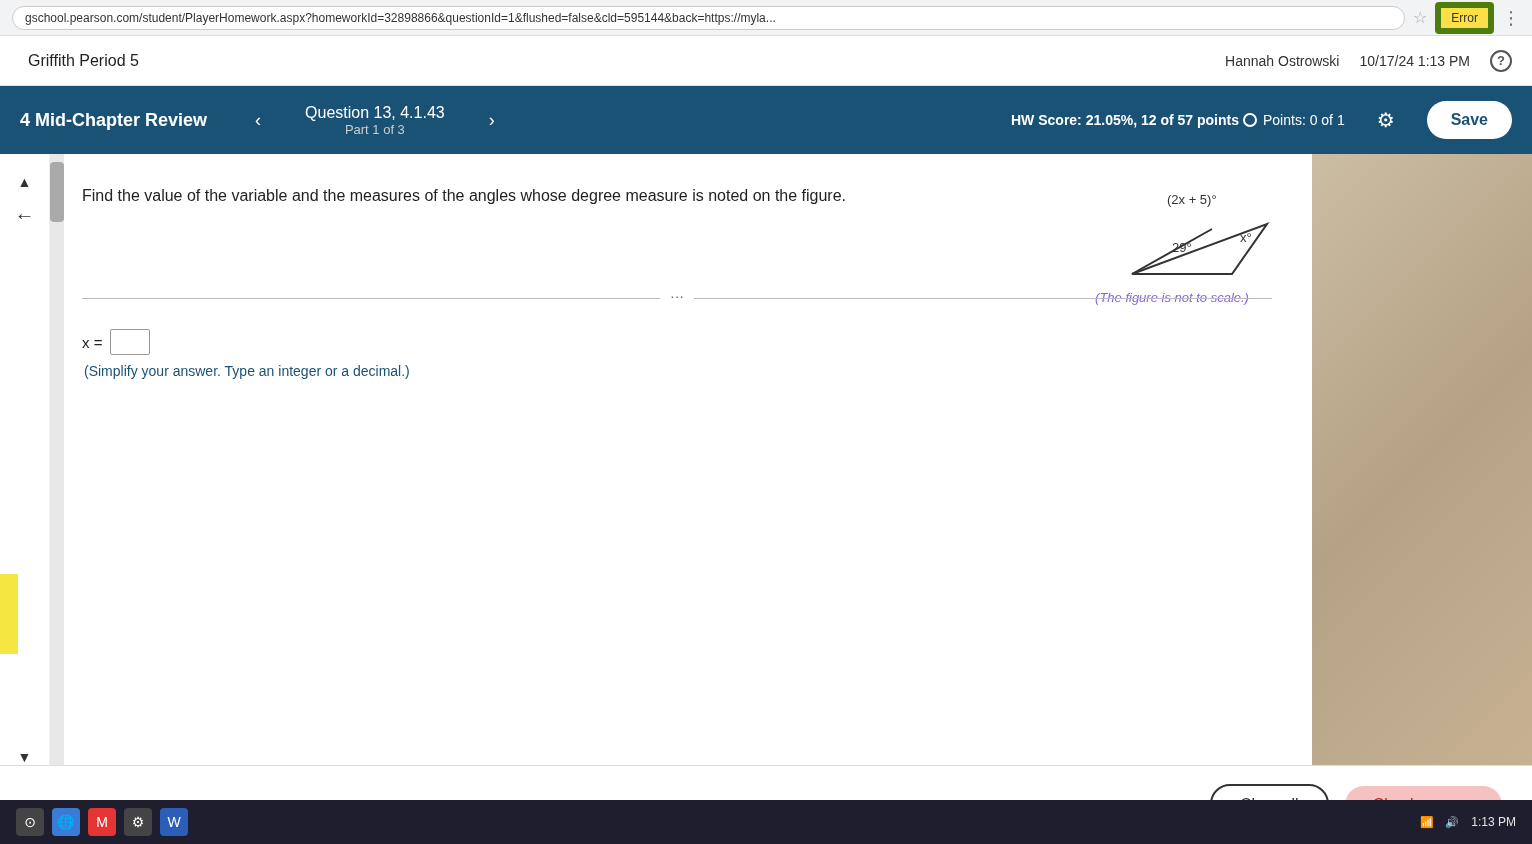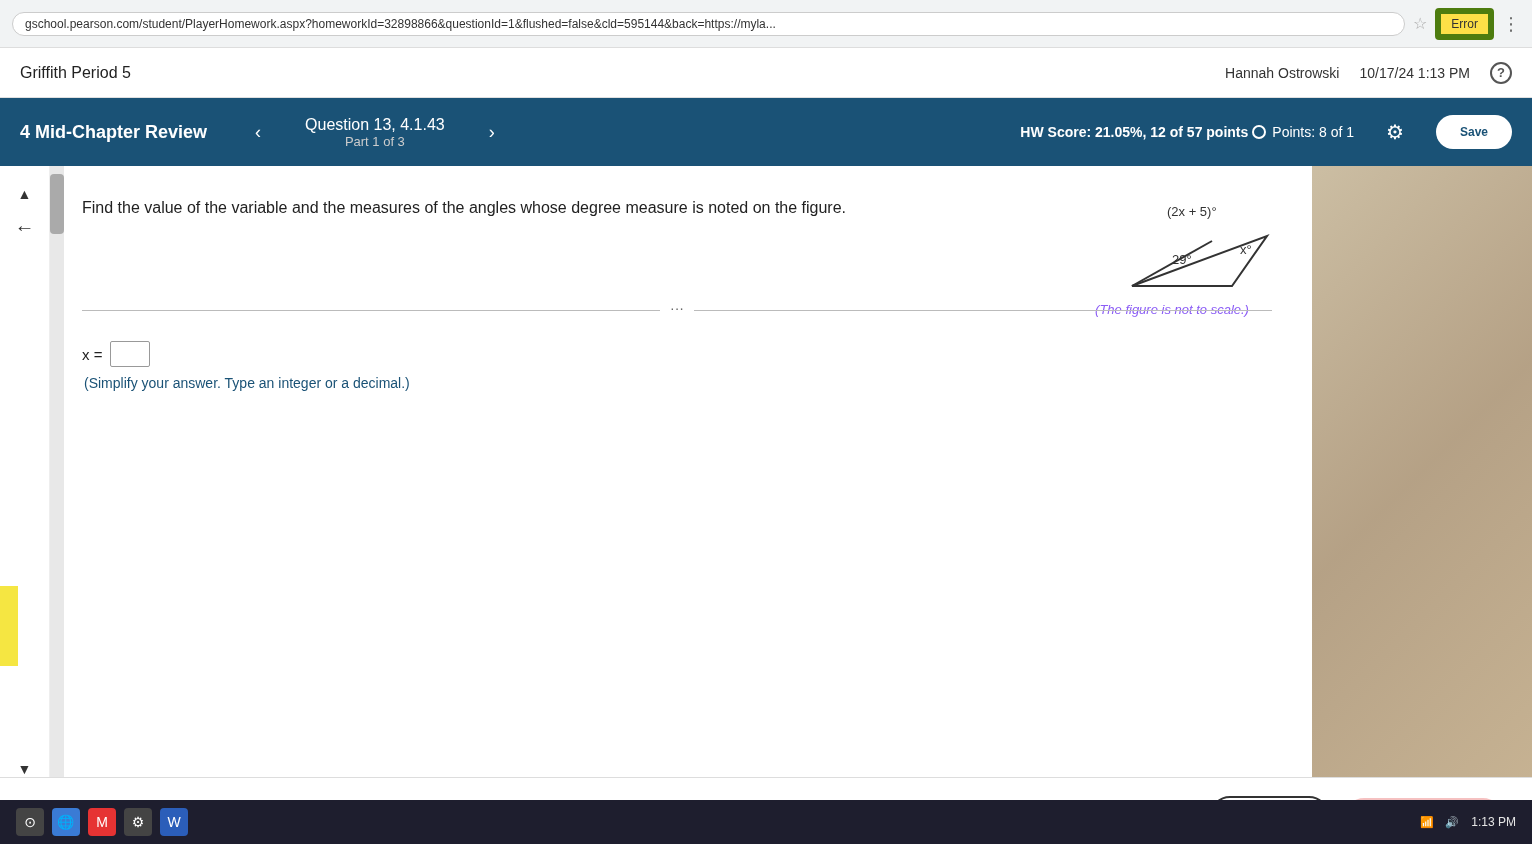--- a/index.html
+++ b/index.html
@@ -8,21 +8,21 @@
       background: #fff;
       width: 1532px;
       height: 844px;
       overflow: hidden;
       position: relative;
     }
 
     
     .browser-bar {
       background: #f1f3f4;
-      height: 48px;
+      height: 36px;
       display: flex;
       align-items: center;
       padding: 0 12px;
       border-bottom: 1px solid #ddd;
       gap: 8px;
     }
     .browser-url {
       flex: 1;
       background: white;
       border: 1px solid #ccc;
@@ -68,20 +68,21 @@
       align-items: center;
       justify-content: space-between;
       padding: 10px 20px;
       border-bottom: 1px solid #e0e0e0;
       min-height: 50px;
     }
     .period-title {
       font-size: 16px;
       font-weight: normal;
       color: #222;
+      margin-left: 8px;
     }
     .user-info {
       display: flex;
       align-items: center;
       gap: 20px;
       font-size: 14px;
       color: #333;
     }
     .help-icon {
       width: 22px;
@@ -171,21 +172,21 @@
       font-size: 20px;
       cursor: pointer;
       padding: 0 16px;
     }
     .save-btn {
       background: white;
       color: #1a5276;
       border: none;
       border-radius: 20px;
       padding: 10px 24px;
-      font-size: 12px;
+      font-size: 16px;
       font-weight: bold;
       cursor: pointer;
     }
 
     
     .left-sidebar {
       width: 50px;
       display: flex;
       flex-direction: column;
       align-items: center;
@@ -436,21 +437,21 @@
     <button class="nav-arrow">‹</button>
     <div class="question-info">
       <div class="question-number">Question 13, 4.1.43</div>
       <div class="question-part">Part 1 of 3</div>
     </div>
     <button class="nav-arrow">›</button>
     <div class="score-section">
       <div class="hw-score">HW Score: 21.05%, 12 of 57 points</div>
       <div class="points-line">
         <div class="circle-icon"></div>
-        <span>Points: 8 of 1</span>
+        <span>Points: 0 of 1</span>
       </div>
     </div>
     <button class="gear-btn">⚙</button>
     <button class="save-btn">Save</button>
   </div>
 
   <div style="display:flex; flex:1; position:relative;">
 
     <div class="sticky-note"></div>
 

